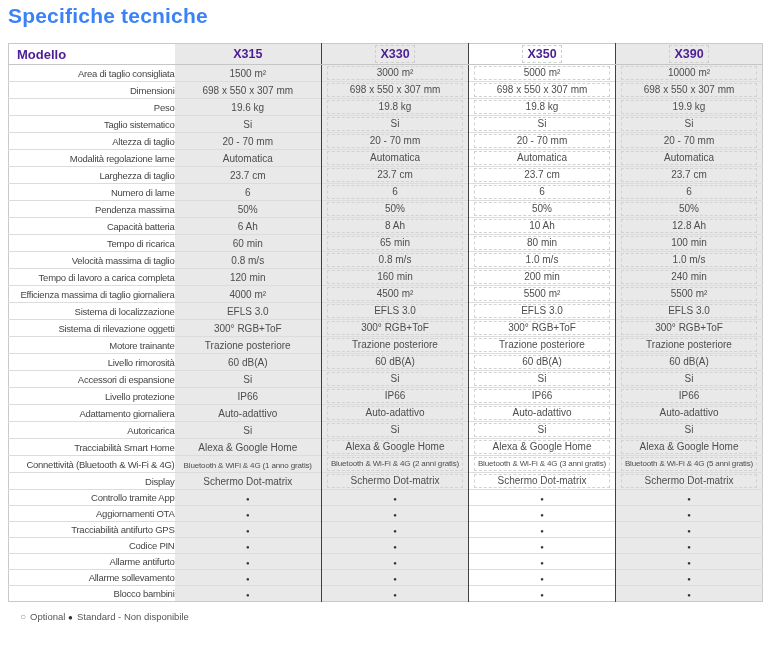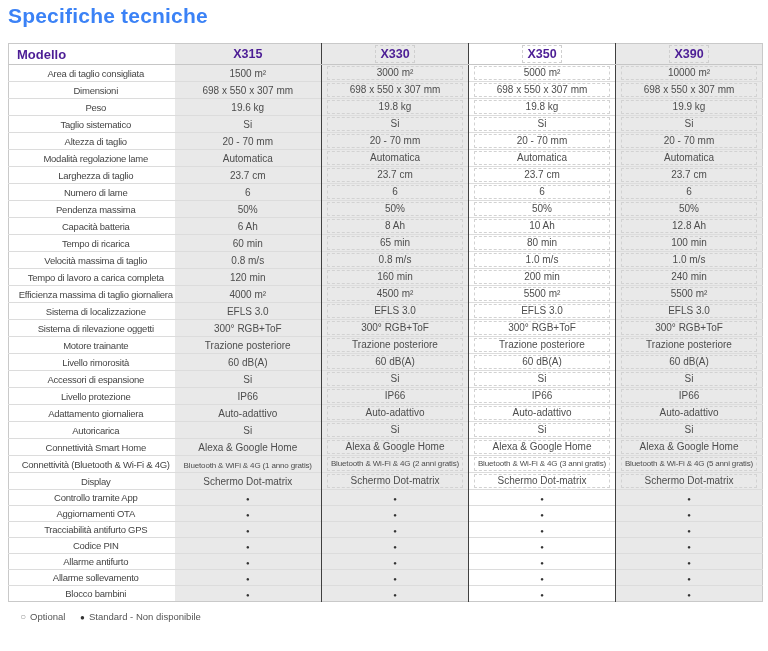--- a/index.html
+++ b/index.html
@@ -26,21 +26,21 @@
     text-align: center; vertical-align: middle;
   }
   thead th.lbl {
     text-align: left; padding-left: 8px; background: #fff; font-size: 13px;
   }
   tbody td {
     height: 16px; border-top: 1px solid #dcdcdc;
     font-size: 10px; color: #4d4d4d; text-align: center; vertical-align: middle;
   }
   tbody td.lbl {
-    text-align: center; padding-left: 8px; background: #fff;
+    text-align: right; padding-left: 8px; background: #fff;
     font-size: 9.5px; letter-spacing: -0.25px; color: #454545;
   }
   
   .c1, .c2, .c4 { background: #e9e9e9; }
   .c3 { background: #ffffff; }
   
   .sep { border-left: 1px solid #404040; }
   
   .box {
     display: block; margin: 1px 5px; line-height: 12px;
@@ -51,21 +51,21 @@
     padding: 0 4px; line-height: 16px;
   }
   .small { font-size: 8px; letter-spacing: -0.15px; }
   .dot { font-size: 6px; color: #333; }
   div[data-name="legend"] {
     margin: 9px 0 0 20px; font-size: 9.5px; color: #555;
   }
   .sym { margin-right: 4px; font-size: 9px; }
   .sym.open { color: #9a9a9a; font-size: 10px; }
   .sym.fill { color: #333; font-size: 8px; }
-  .lg-item + .lg-item { margin-left: 12px; }
+  .lg-item + .lg-item { margin-left: 0; }
 </style>
 </head>
 <body>
 
 <h1 data-name="page-title">Specifiche tecniche</h1>
 
 <table data-name="specs-table">
   <colgroup>
     <col style="width:166px">
     <col style="width:147px">
@@ -363,21 +363,21 @@
           <span data-name="spec-value" class="box">Si</span>
         </td>
         <td class="c3 sep" data-name="spec-value-cell">
           <span data-name="spec-value" class="box">Si</span>
         </td>
         <td class="c4 sep" data-name="spec-value-cell">
           <span data-name="spec-value" class="box">Si</span>
         </td>
       </tr>
       <tr data-name="spec-row">
-        <td class="lbl" data-name="row-label">Connettività Smart Home</td>
+        <td class="lbl" data-name="row-label">Tracciabilità Smart Home</td>
         <td class="c1" data-name="spec-value-cell"><span data-name="spec-value">Alexa &amp; Google Home</span></td>
         <td class="c2 sep" data-name="spec-value-cell">
           <span data-name="spec-value" class="box">Alexa &amp; Google Home</span>
         </td>
         <td class="c3 sep" data-name="spec-value-cell">
           <span data-name="spec-value" class="box">Alexa &amp; Google Home</span>
         </td>
         <td class="c4 sep" data-name="spec-value-cell">
           <span data-name="spec-value" class="box">Alexa &amp; Google Home</span>
         </td>

